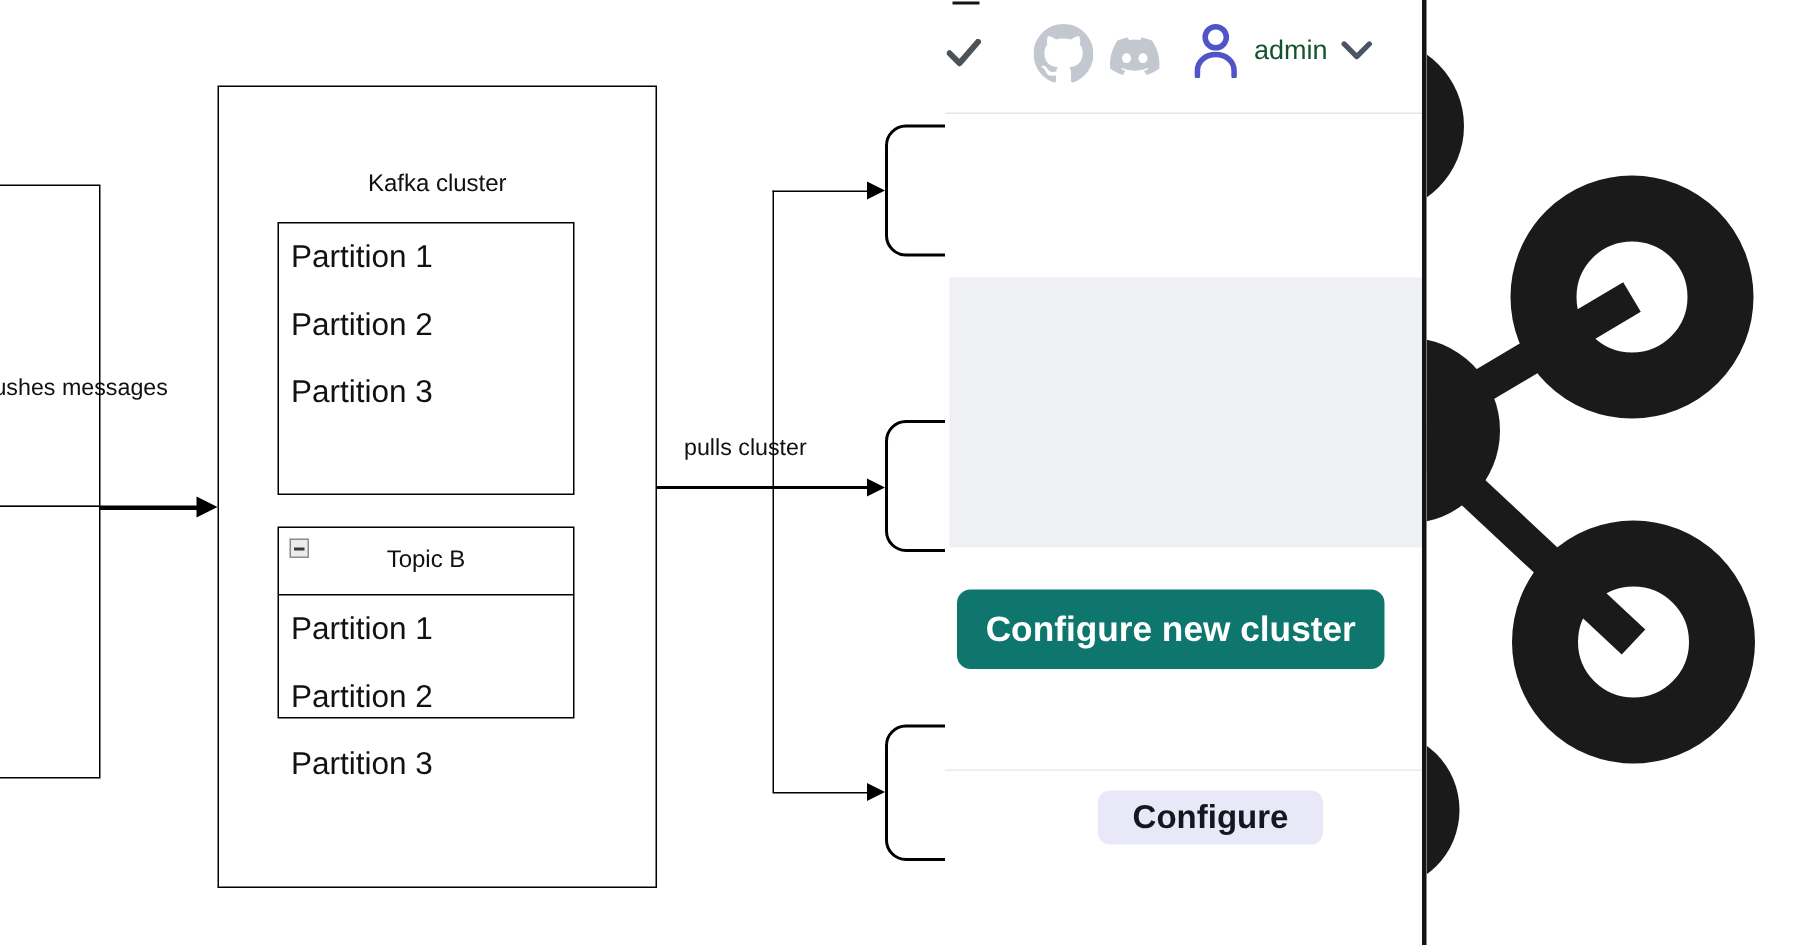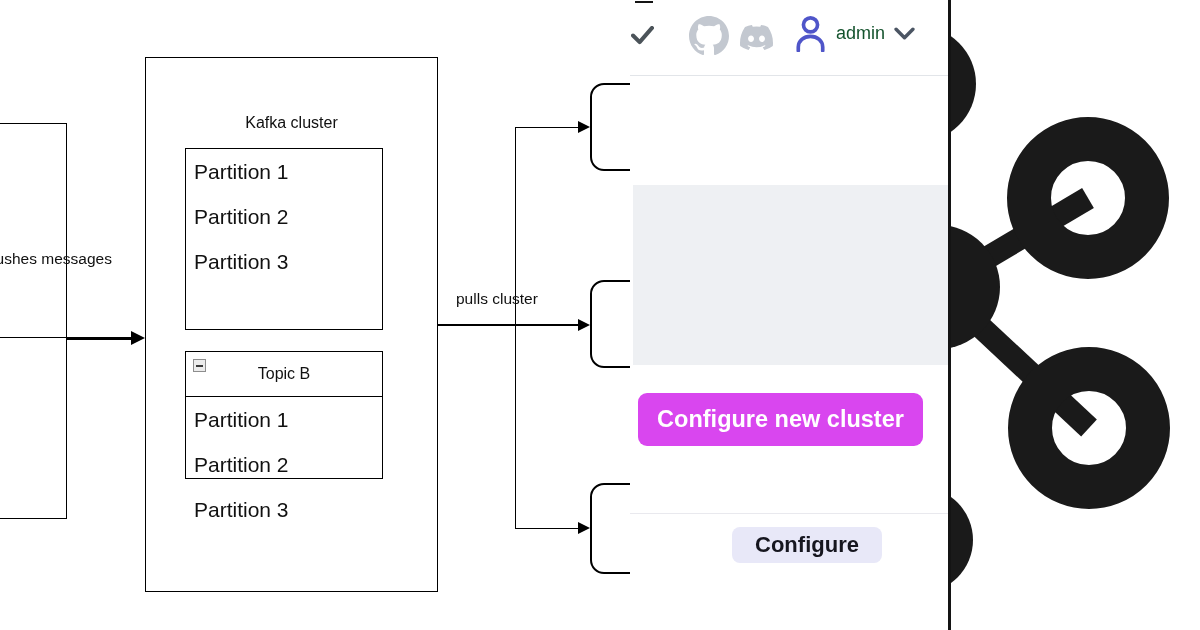--- a/index.html
+++ b/index.html
@@ -23,21 +23,21 @@
   .consumer{position:absolute;left:590px;width:120px;border:2px solid #000;border-radius:14px;background:#fff;box-sizing:border-box;}
   
   #panel{position:absolute;left:630px;top:0;width:318px;height:630px;background:#fff;
          border-right:3px solid #141414;box-sizing:content-box;z-index:5;}
   #topbar{position:absolute;left:0;top:0;width:100%;height:76px;border-bottom:1px solid #e2e5e9;box-sizing:border-box;}
   .icon{position:absolute;}
   #user-menu{position:absolute;left:164px;top:14px;display:flex;align-items:center;gap:9px;cursor:pointer;}
   #username{font-size:18px;color:#14532d;font-weight:400;}
   #gray-block{position:absolute;left:3px;top:185px;width:315px;height:180px;background:#eef0f3;}
   #btn-primary{position:absolute;left:8px;top:393px;width:285px;height:53px;border:none;border-radius:9px;
-               background:#d946ef;color:#ffffff;font-size:23.5px;font-weight:600;
+               background:#0f766e;color:#ffffff;font-size:23.5px;font-weight:600;
                font-family:"Liberation Sans",sans-serif;display:flex;align-items:center;justify-content:center;cursor:pointer;}
   #row-divider{position:absolute;left:0;top:513px;width:318px;height:1px;background:#e9e9ee;}
   #btn-secondary{position:absolute;left:102px;top:527px;width:150px;height:36px;border:none;border-radius:8px;
                background:#e8e8f8;color:#16161f;font-size:22px;font-weight:600;
                font-family:"Liberation Sans",sans-serif;display:flex;align-items:center;justify-content:center;cursor:pointer;}
   #panel-top-artifact{position:absolute;left:5px;top:1px;width:18px;height:2px;background:#141414;}
   
   #logo-layer{position:absolute;left:951px;top:0;width:249px;height:630px;overflow:hidden;z-index:3;background:#fff;}
 </style>
 </head>

